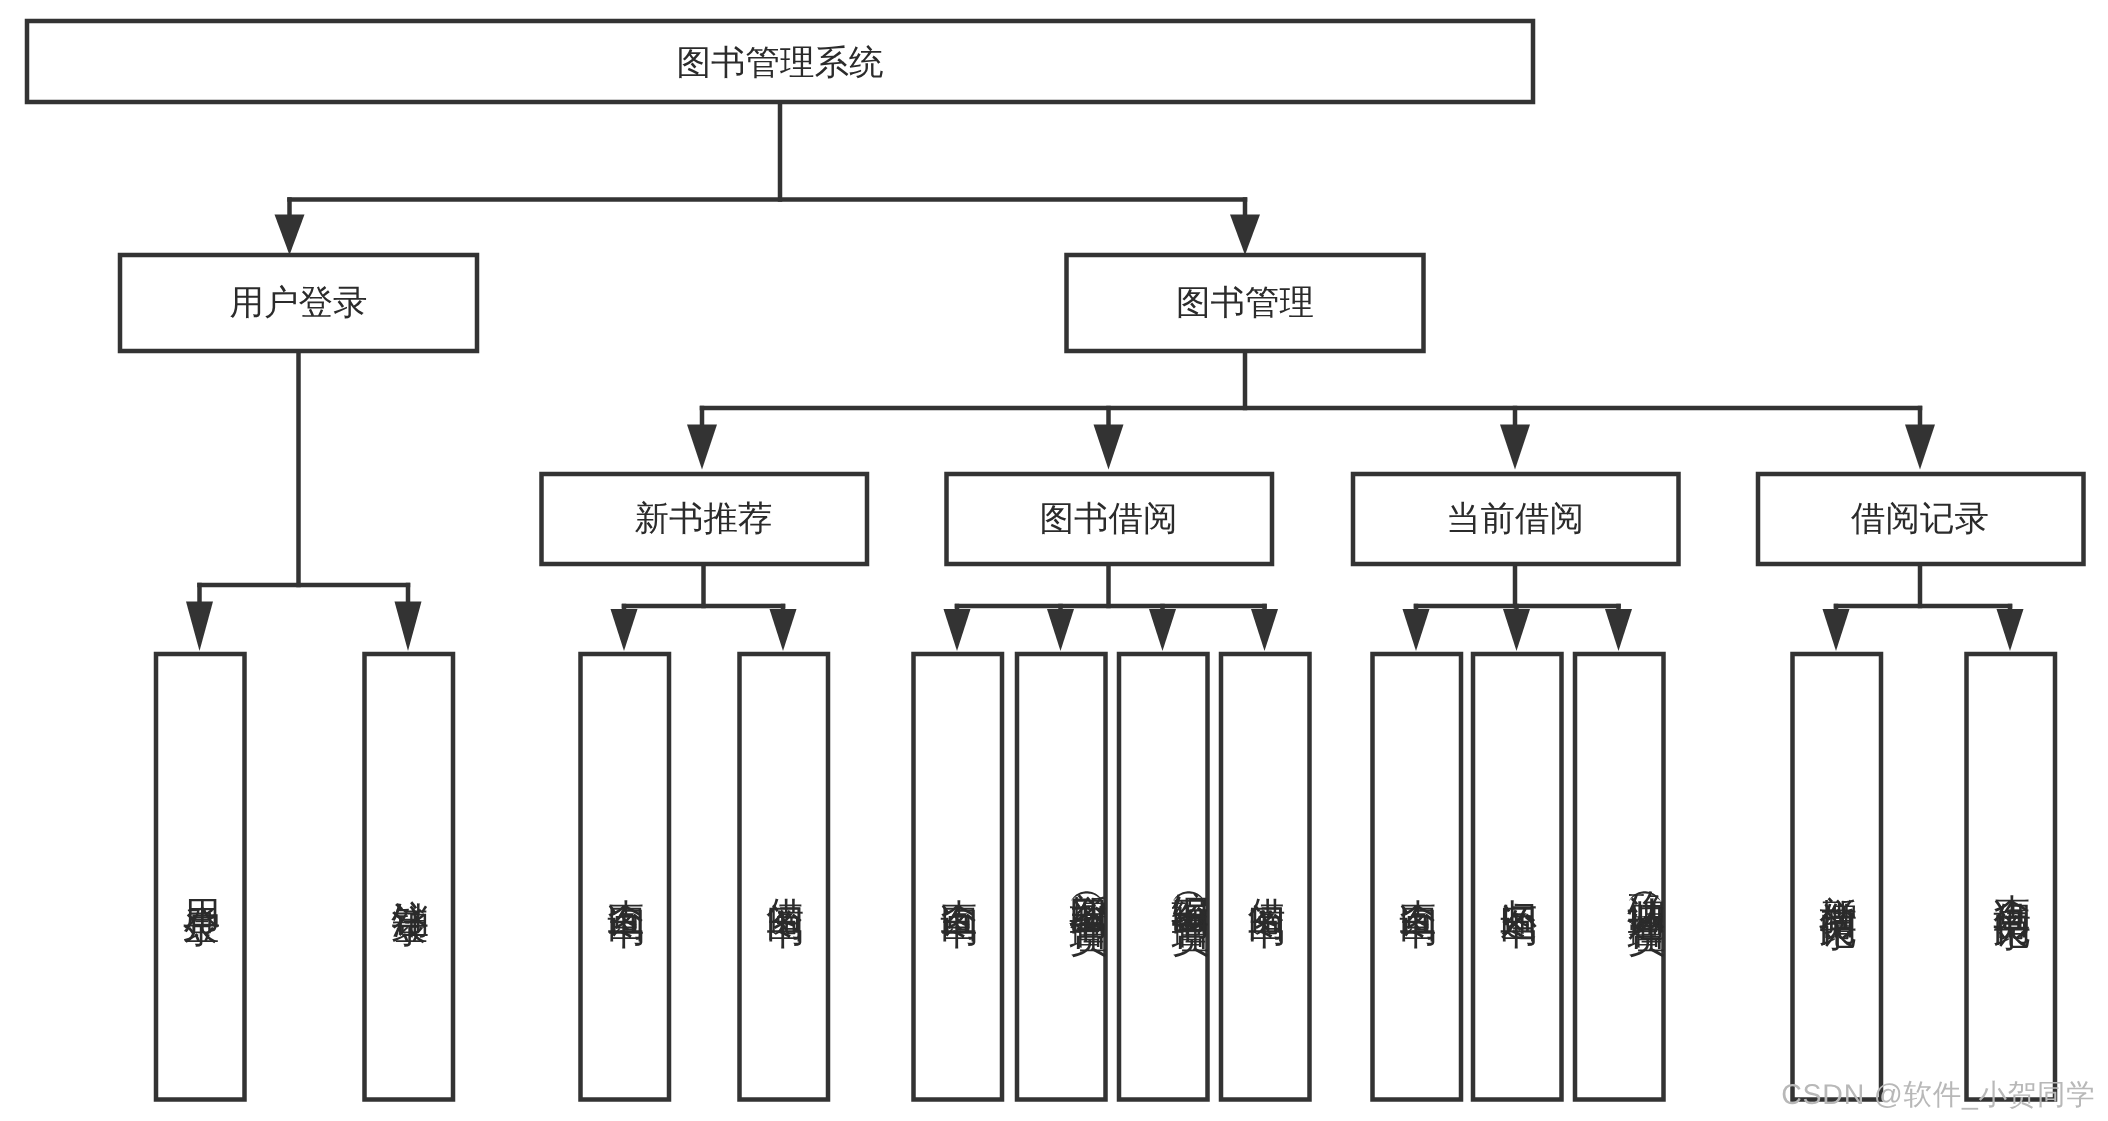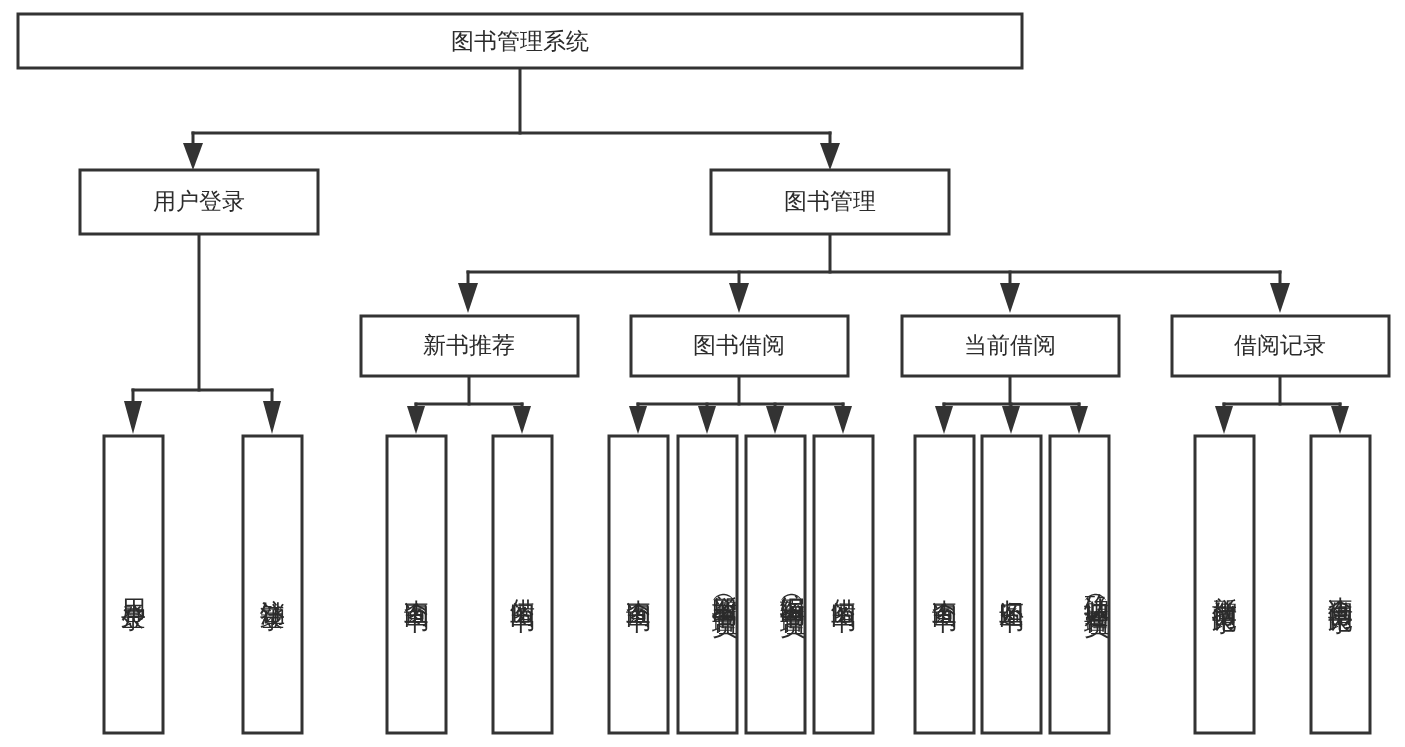--- a/index.html
+++ b/index.html
@@ -211,13 +211,14 @@
   <div class="leaf-label" style="left:746px; top:442px; width:59px; height:291px;">编辑图书（管理员）</div>
   <div class="leaf-label centered" style="left:814px; top:436px; width:59px; height:297px;">借阅图书</div>
 
   <div class="leaf-label centered" style="left:915px; top:436px; width:59px; height:297px;">查询图书</div>
   <div class="leaf-label centered" style="left:982px; top:436px; width:59px; height:297px;">归还图书</div>
   <div class="leaf-label" style="left:1050px; top:442px; width:59px; height:291px;">确认归还（管理员）</div>
 
   <div class="leaf-label centered" style="left:1195px; top:436px; width:59px; height:297px;">新增借阅记录</div>
   <div class="leaf-label centered" style="left:1311px; top:436px; width:59px; height:297px;">查询借阅记录</div>
 
+  <div class="watermark">CSDN @软件_小贺同学</div>
 </div>
 
 </body></html>

